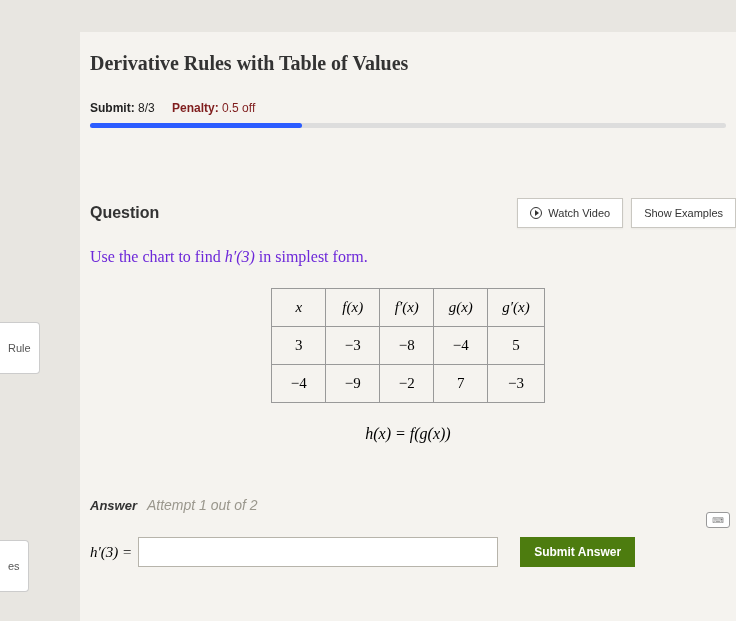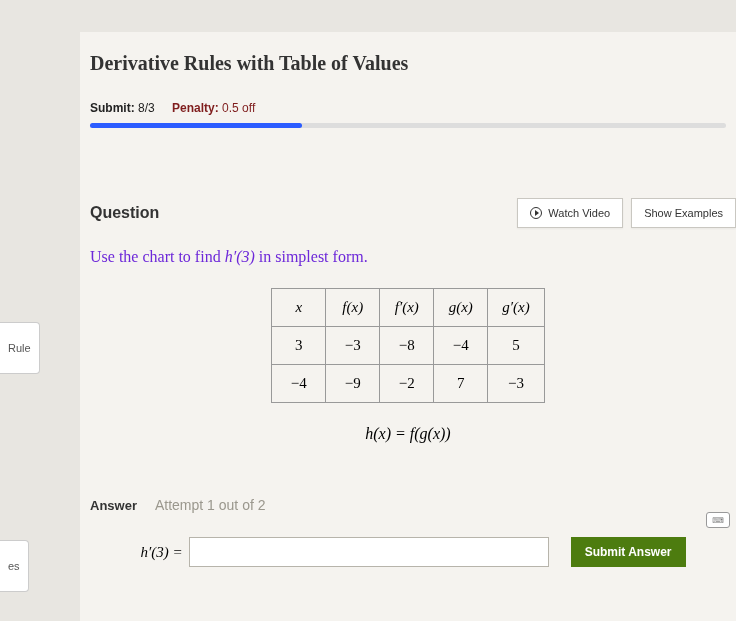--- a/index.html
+++ b/index.html
@@ -19,25 +19,25 @@
     .btn-row { display:flex; gap:8px; }
     .btn { font-family:Arial, sans-serif; font-size:11px; color:#333; background:#fff; border:1px solid #c9c7c1; padding:8px 12px; display:flex; align-items:center; gap:6px; cursor:pointer; box-shadow:0 1px 2px rgba(0,0,0,0.05); }
     .play-icon-wrap { width:12px; height:12px; border:1px solid #333; border-radius:50%; display:flex; align-items:center; justify-content:center; }
     .play-tri { width:0; height:0; border-left:4px solid #333; border-top:3px solid transparent; border-bottom:3px solid transparent; margin-left:1px; }
     .prompt { padding-left:10px; margin-top:20px; font-size:16px; color:#6d28d9; }
     .table-wrap { display:flex; justify-content:center; margin-top:22px; }
     table.vals { border-collapse:collapse; }
     table.vals td { border:1px solid #999; padding:10px 14px; font-size:15px; text-align:center; min-width:54px; font-style:italic; }
     table.vals td.num { font-style:normal; }
     .hx { text-align:center; margin-top:22px; font-size:16px; font-style:italic;font-family:Liberation Serif, serif; }
-    .answer-row { display:flex; align-items:center; gap:18px; padding-left:10px; margin-top:54px; }
+    .answer-row { display:flex; align-items:center; gap:10px; padding-left:10px; margin-top:54px;font-style:italic; }
     .answer-label { font-family:Arial, sans-serif; font-size:13px; font-weight:700; color:#333; }
     .attempt { font-family:Arial, sans-serif; font-size:14px; color:#9a978d; }
     .keyb { position:absolute; right:6px; top:480px; width:24px; height:16px; border:1px solid #999; border-radius:3px; display:flex; align-items:center; justify-content:center; font-size:8px; color:#777; font-family:Arial, sans-serif; cursor:pointer; background:#fff; }
-    .input-row { display:flex; align-items:center; padding-left:10px; margin-top:24px; gap:6px;justify-content:center; }
+    .input-row { display:flex; align-items:center; padding-left:10px; margin-top:24px; gap:6px; }
     .hprime { font-size:15px; font-style:italic; }
     .answer-input { width:360px; height:30px; border:1px solid #b7b4ab; background:#fff; padding:4px 8px; font-size:14px; font-family:inherit; }
     .submit { background:#4d7c0f; color:#fff; border:none; font-family:Arial, sans-serif; font-size:12px; font-weight:600; padding:8px 14px; margin-left:16px; cursor:pointer; }
   </style>
 </head>
 <body>
 
 <div class="tab-fragment tab-rule">Rule</div>
 <div class="tab-fragment tab-es">es</div>
 

